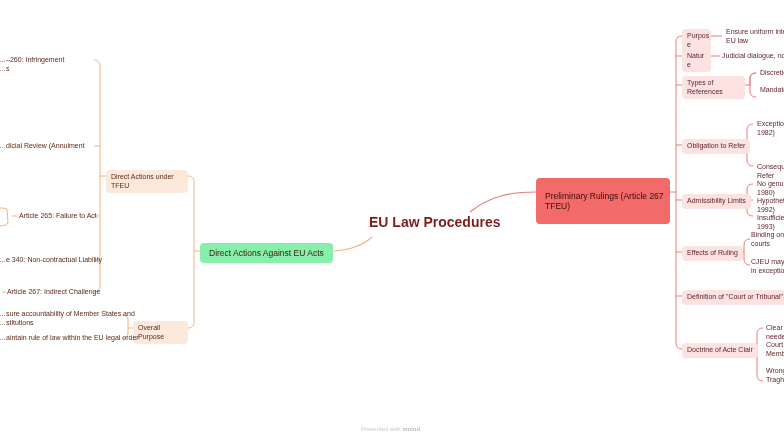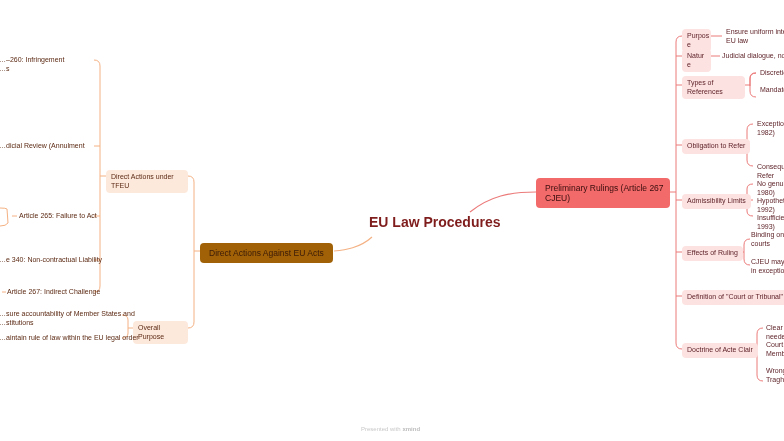--- a/index.html
+++ b/index.html
@@ -5,22 +5,22 @@
     * { margin: 0; padding: 0; box-sizing: border-box; }
     html, body { width: 784px; height: 441px; overflow: hidden; background: #ffffff; }
     body { position: relative; font-family: "Liberation Sans", sans-serif; color: #5a2e1a; }
     #canvas { position: absolute; left: 0; top: 0; width: 784px; height: 441px; }
     svg.lines { position: absolute; left: 0; top: 0; width: 784px; height: 441px; pointer-events: none; }
     .node { position: absolute; font-size: 7px; line-height: 8.5px; white-space: nowrap; }
     .leaf { color: #5c2a14; }
     .leaf-r { color: #5a1e24; }
     .sub-l { background: #fde9dc; border-radius: 4px; padding: 3px 5px; color: #5c2a14; }
     .sub-r { background: #fde2e2; border-radius: 4px; padding: 3px 5px; color: #5a1e24; }
-    .main-l { background: #a16207; border-radius: 4px; padding: 5px 9px; font-size: 8.5px; line-height: 10px; color: #3a1a08; }
-    .main-r { background: #f26a6a; border-radius: 4px; padding: 5px 9px; font-size: 8.5px; line-height: 10px; color: #3a0d0d; }
+    .main-l { background: #86efac; border-radius: 4px; padding: 5px 9px; font-size: 8.5px; line-height: 10px; color: #3a1a08; }
+    .main-r { background: #f26a6a; border-radius: 4px; padding: 13px 9px; font-size: 8.5px; line-height: 10px; color: #3a0d0d; }
     .root { position: absolute; font-size: 14px; font-weight: bold; color: #7f1d1d; white-space: nowrap; }
     .footer { position: absolute; left: 361px; top: 426px; font-size: 6px; color: #c8c8c8; white-space: nowrap; }
     .footer b { font-weight: bold; color: #bdbdbd; }
   </style>
 </head>
 <body>
 
 <div id="canvas">
 
   <svg class="lines" viewBox="0 0 784 441">
@@ -119,21 +119,21 @@
   <div class="node leaf" style="left:-1px; top:310px;">
     <div>…sure accountability of Member States and</div>
     <div>…stitutions</div>
   </div>
   <div class="node leaf" style="left:-1px; top:334px;">
     <div>…aintain rule of law within the EU legal order</div>
   </div>
 
   <div class="node main-r" style="left:536px; top:178px; width:134px;">
     <div>Preliminary Rulings (Article 267</div>
-    <div>CJEU)</div>
+    <div>TFEU)</div>
   </div>
 
   <div class="node sub-r" style="left:682px; top:29px; width:29px;">
     <div>Purpos</div>
     <div>e</div>
   </div>
   <div class="node leaf-r" style="left:726px; top:28px;">
     <div>Ensure uniform inter…</div>
     <div>EU law</div>
   </div>

